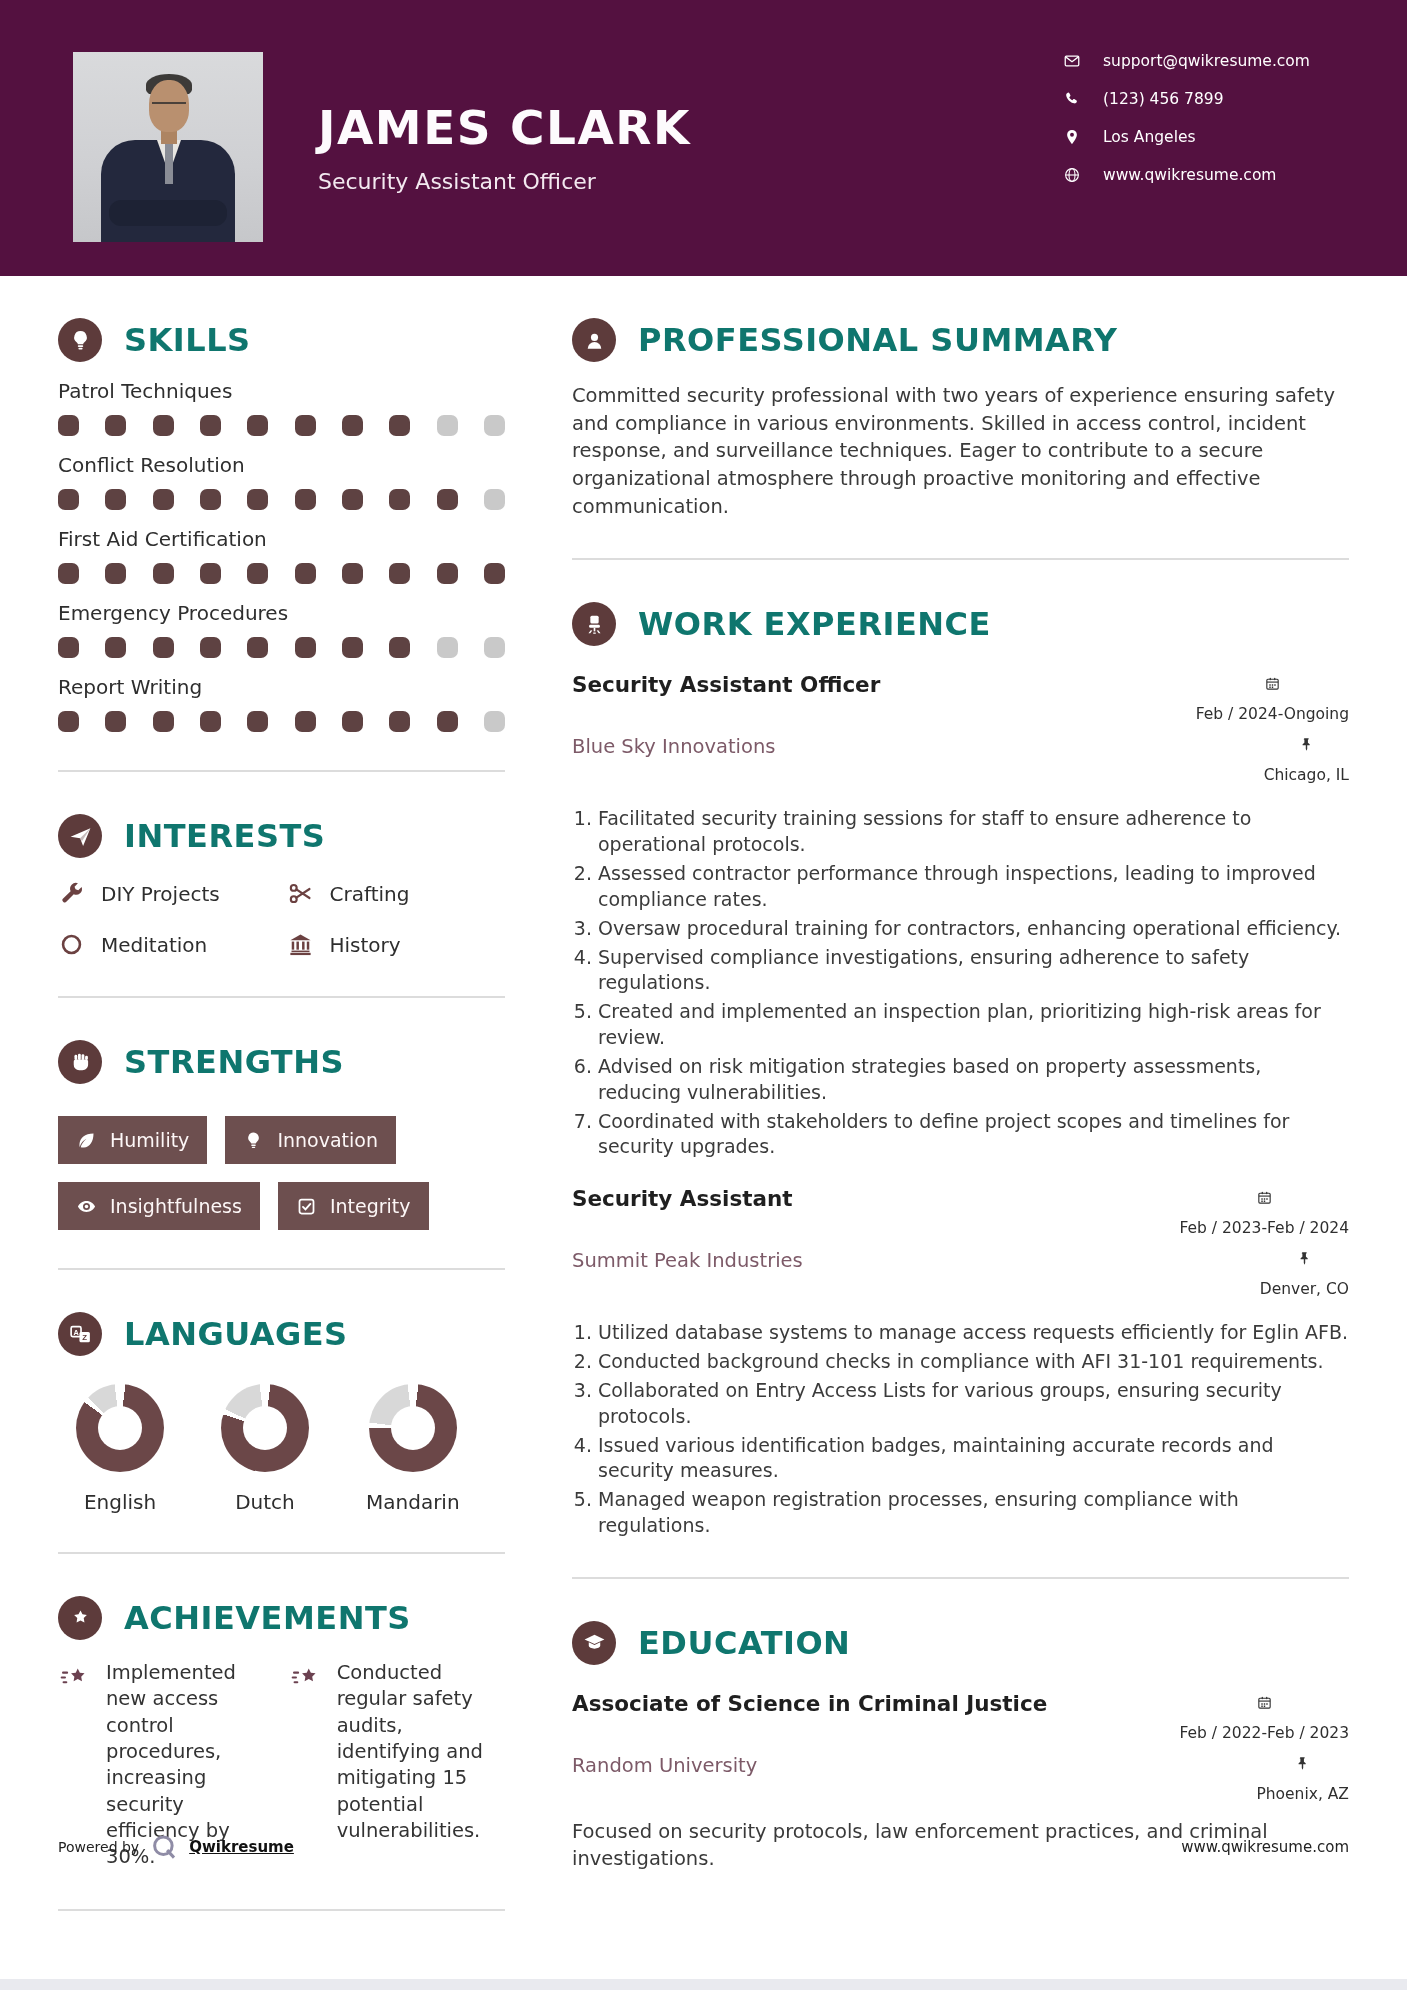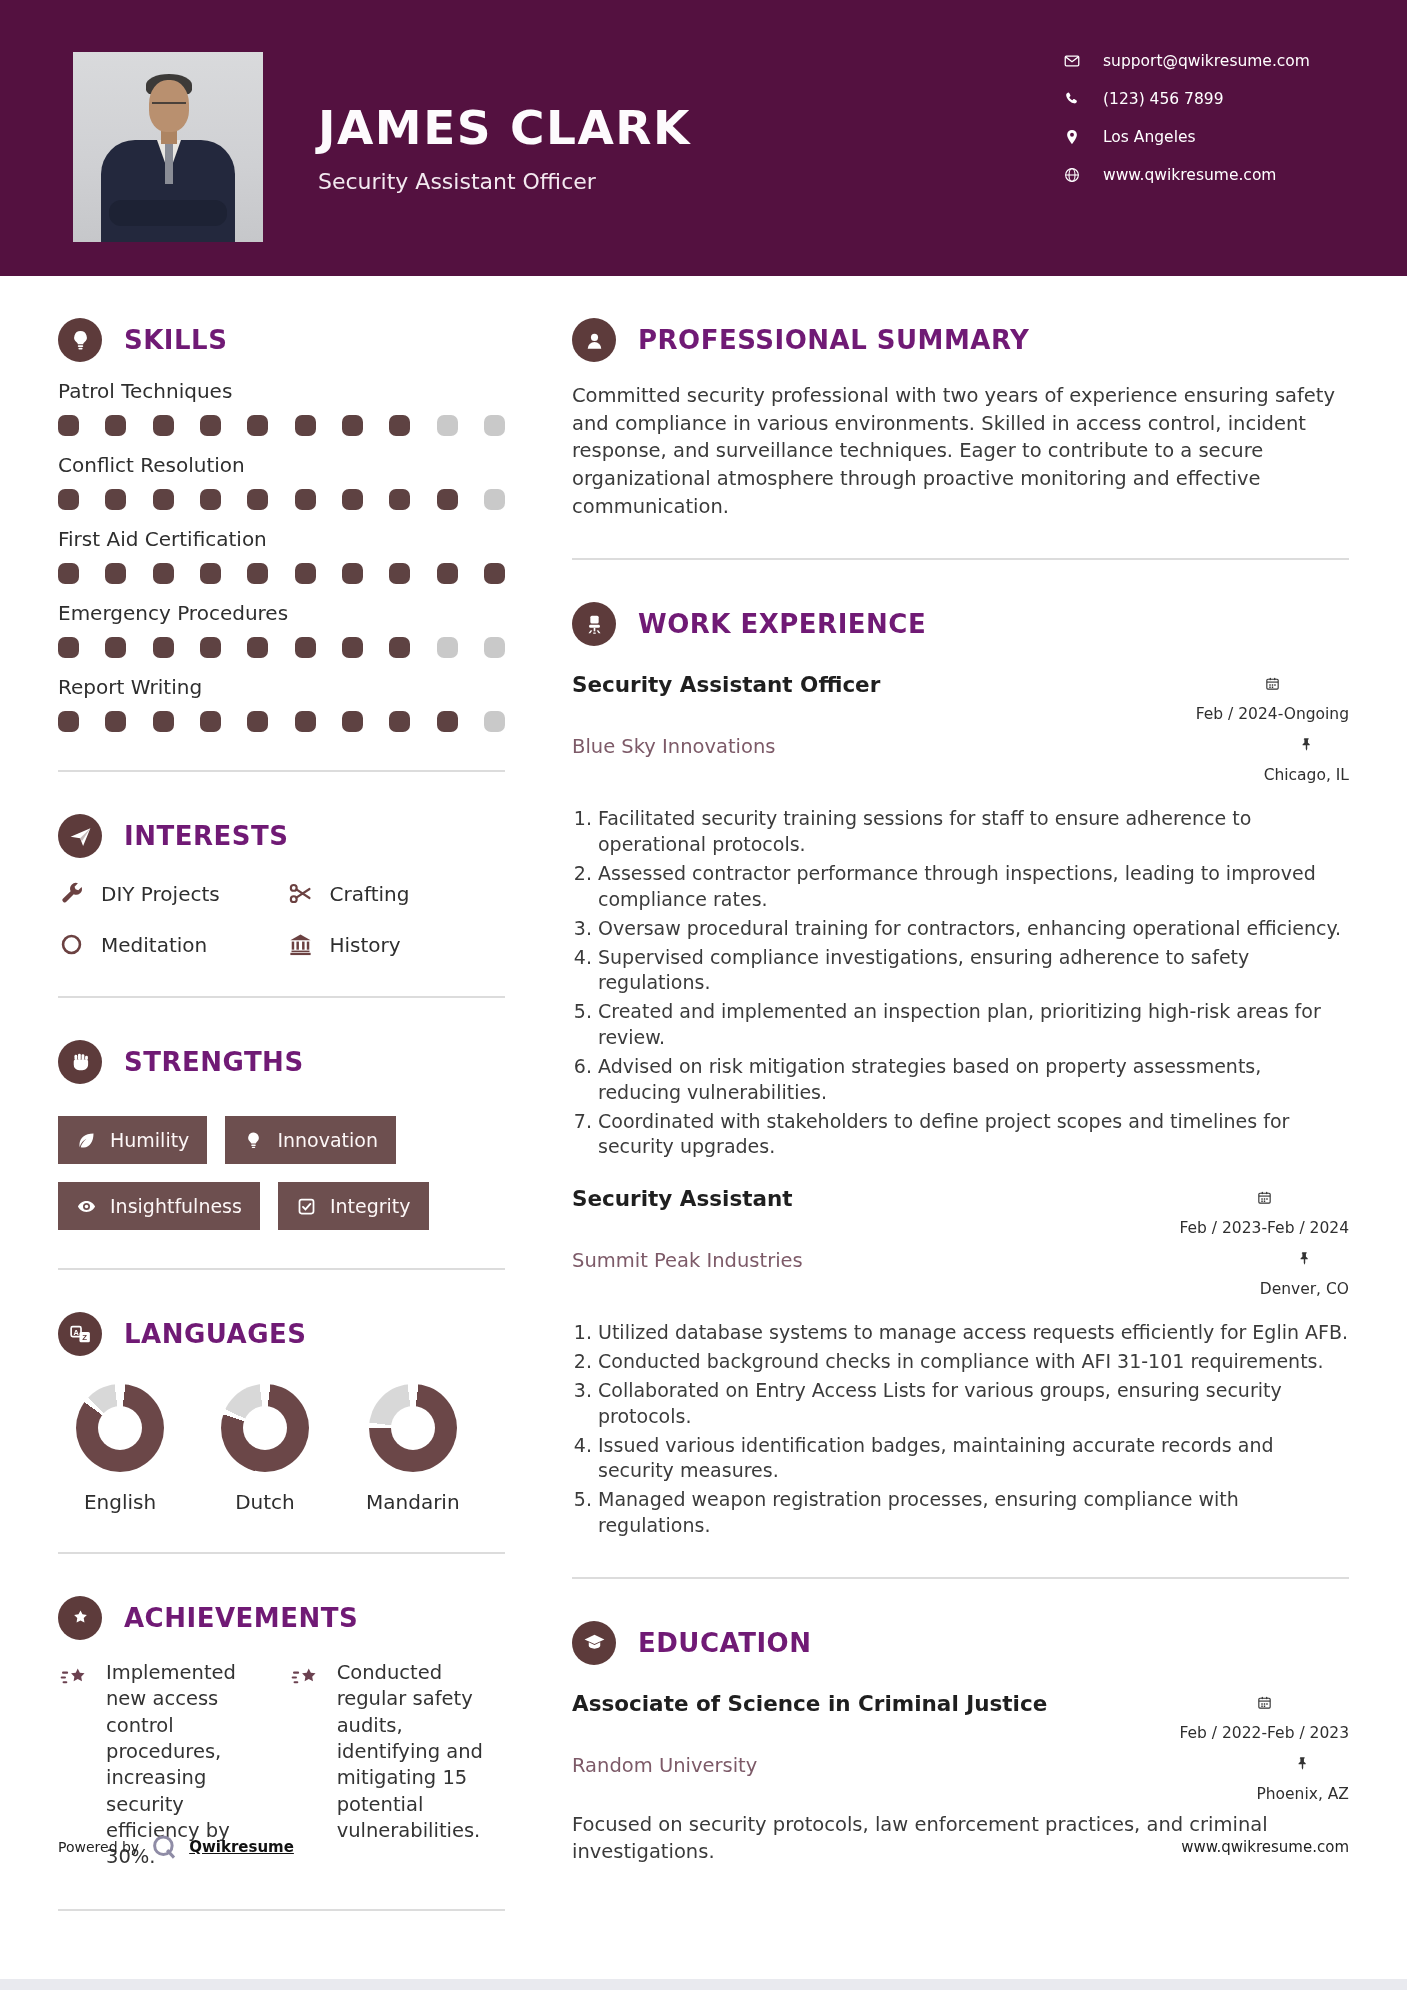--- a/index.html
+++ b/index.html
@@ -29,21 +29,21 @@
 
   
   .content { display:flex; padding:0 58px; }
   .col-left { width:447px; flex:none; }
   .col-right { flex:1; margin-left:67px; }
   .divider { border:none; border-top:2px solid #dcdcdc; margin:38px 0 0 0; }
 
   .sec-head { display:flex; align-items:center; gap:22px; margin-top:42px; }
   .sec-icon { width:44px; height:44px; border-radius:50%; background:#5d3b3b; display:flex; align-items:center; justify-content:center; flex:none; }
   .sec-icon svg { width:25px; height:25px; }
-  .sec-title { font-size:26px; font-weight:800; letter-spacing:.5px; color:#701a75; }
+  .sec-title { font-size:32px; font-weight:800; letter-spacing:.5px; color:#0f766e; }
 
   
   .skill { margin-top:17px; }
   .skill-label { font-size:20px; color:#2e2e2e; }
   .dots { display:flex; justify-content:space-between; margin-top:12px; width:447px; }
   .dot { width:21px; height:21px; border-radius:7px; }
   .dot.on  { background:#5e4242; }
   .dot.off { background:#c9c9c9; }
 
   
@@ -75,21 +75,21 @@
   
   .summary-text { margin-top:20px; font-size:19.5px; line-height:1.42; color:#3a3a3a; max-width:790px; }
   .job { margin-top:26px; }
   .job-head, .job-sub { display:flex; align-items:baseline; }
   .job-title { font-size:21.5px; font-weight:700; color:#1f1f1f; }
   .job-meta { margin-left:auto; display:inline-flex; align-items:center; gap:9px; font-size:15.5px; color:#2f2f2f; white-space:nowrap;flex-direction:column; }
   .job-meta svg { width:17px; height:17px; }
   .company { font-size:19.5px; color:#7d5a68; margin-top:12px; }
   .bullets { margin:22px 0 0 0; padding-left:26px; font-size:19px; color:#3b3b3b; line-height:1.36; }
   .bullets li { margin-bottom:3px; }
-  .edu-desc { margin-top:8px; font-size:19.5px; color:#3a3a3a; line-height:1.4; max-width:790px; }
+  .edu-desc { margin-top:15px; font-size:19.5px; color:#3a3a3a; line-height:1.4; max-width:790px; }
 
   
   .footer { position:absolute; left:58px; right:58px; top:1832px; display:flex; align-items:center; }
   .powered { display:inline-flex; align-items:center; gap:10px; }
   .powered-label { font-size:14px; color:#222; }
   .qlogo { width:30px; height:30px; }
   .brand-link { font-size:15px; color:#111; text-decoration:underline; font-weight:600; }
   .site-link { margin-left:auto; font-size:15px; color:#222; }
   .bottom-strip { position:absolute; left:0; bottom:0; width:100%; height:11px; background:#e9eaef; }
 </style>

